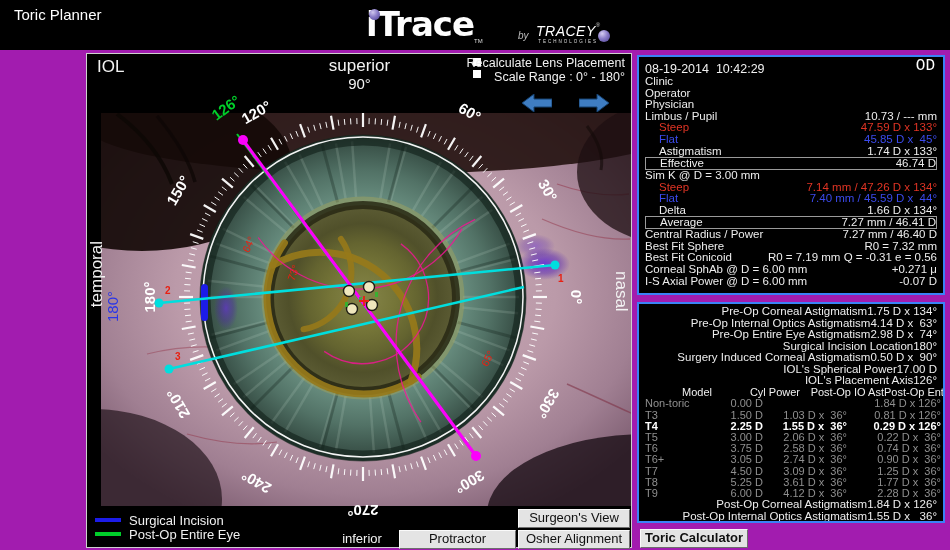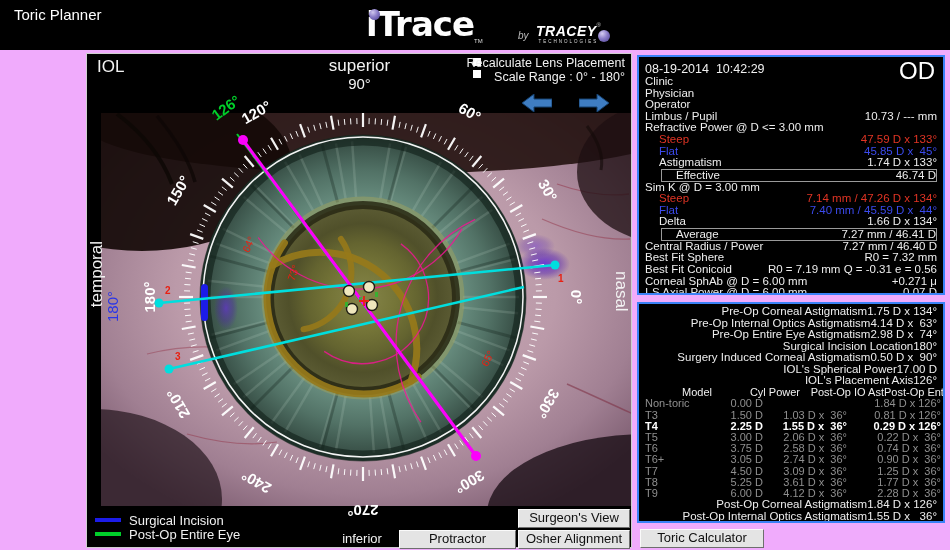--- a/index.html
+++ b/index.html
@@ -1,28 +1,28 @@
 <!DOCTYPE html>
 <html><head>
 <meta charset="utf-8">
 <style>
   html,body{margin:0;padding:0;background:#000;width:950px;height:550px;overflow:hidden;
     font-family:"Liberation Sans", sans-serif;}
-  #app{position:relative;width:950px;height:550px;background:#f0abfc;}
+  #app{position:relative;width:950px;height:550px;background:#a21caf;}
   
   #topbar{position:absolute;left:0;top:0;width:950px;height:50px;background:#000;}
   #page-title{position:absolute;left:14px;top:6px;color:#fff;font-size:15px;}
   #logo{position:absolute;left:366px;top:4px;height:44px;color:#fff;}
   #itrace-text{font-size:34px;font-weight:bold;letter-spacing:-1px;color:#fdfdfd;font-family:"DejaVu Sans",sans-serif;}
   #itrace-dot{position:absolute;left:3px;top:5px;width:11px;height:11px;border-radius:50%;
     background:radial-gradient(circle at 35% 30%, #cfc6ef 0%, #8a7cc8 45%, #4b3f8f 100%);}
   #itrace-tm{font-size:6px;vertical-align:bottom;color:#ddd;}
   #logo-by{position:absolute;left:152px;top:26px;font-size:10px;color:#bbb;font-style:italic;}
   #brand-block{position:absolute;left:170px;top:18px;text-align:center;}
-  #brand-name{font-size:14px;font-weight:bold;font-style:italic;letter-spacing:0.5px;color:#fff;text-align:right;}
+  #brand-name{font-size:14px;font-weight:normal;font-style:italic;letter-spacing:0.5px;color:#fff;text-align:right;}
   #brand-reg{font-size:6px;vertical-align:top;color:#ccc;}
   #brand-sub{font-size:4.5px;letter-spacing:2px;color:#ddd;margin-top:-1px;}
   #brand-sphere{position:absolute;left:232px;top:26px;width:12px;height:12px;border-radius:50%;
     background:radial-gradient(circle at 35% 30%, #d5ccf2 0%, #8a7cc8 45%, #4b3f8f 100%);}
   
   #main-view{position:absolute;left:86px;top:53px;width:546px;height:495px;background:#000;
     border:1px solid #cfcfcf;box-sizing:border-box;}
   #eye-svg{position:absolute;left:0;top:0;}
   .hlabel{position:absolute;color:#f2f2f2;text-align:right;}
   #iol-label{left:10px;top:3px;font-size:17px;}
@@ -43,36 +43,36 @@
   .leg-row{display:flex;align-items:center;height:14px;}
   .leg-bar{width:26px;height:4px;margin-right:8px;}
   .leg-text{color:#f0f0f0;font-size:13px;}
   
   .btn{position:absolute;background:#e4e4e4;border:1px solid #6e6e6e;border-top-color:#fafafa;
     border-left-color:#fafafa;color:#101010;font-size:13px;text-align:center;line-height:16px;
     box-sizing:border-box;cursor:default;}
   #btn-surgeons{left:431px;top:455px;width:112px;height:19px;}
   #btn-protractor{left:312px;top:476px;width:117px;height:19px;}
   #btn-osher{left:431px;top:476px;width:112px;height:19px;}
-  #btn-toric{position:absolute;left:640px;top:529px;width:124px;height:19px;background:#e4e4e4;
+  #btn-toric{position:absolute;left:640px;top:529px;width:108px;height:19px;background:#e4e4e4;
     border:1px solid #6e6e6e;border-top-color:#fafafa;border-left-color:#fafafa;color:#101010;
-    font-size:13px;text-align:center;line-height:16px;box-sizing:border-box;}
+    font-size:13px;text-align:center;line-height:16px;box-sizing:border-box;font-weight:bold;}
   
   .panel{position:absolute;left:637px;width:308px;background:#000;border:2px solid #3b82f6;
     box-sizing:border-box;overflow:hidden;}
   #info-box{top:55px;height:240px;padding:2px 6px;}
   #astig-box{top:302px;height:221px;padding:2px 6px;}
   #date-row{position:relative;height:17px;}
   #date-text{color:#f0f0f0;font-size:12.5px;white-space:pre;}
-  #eye-text{position:absolute;right:2px;top:-2px;color:#fff;font-size:24px;}
+  #eye-text{position:absolute;right:2px;top:-2px;color:#fff;font-size:16px;font-family:Liberation Mono, monospace;}
   .irow{display:flex;justify-content:space-between;font-size:11.5px;line-height:11.6px;
     color:#ededed;white-space:pre;}
   .irow .lab{text-align:left;} .irow .val{text-align:right;}
   .irow.ind{padding-left:14px;}
-  .irow.boxed{border:1px solid #9a9a9a;line-height:10.8px;box-sizing:border-box;margin-left:16px;}
+  .irow.boxed{border:1px solid #9a9a9a;line-height:10.8px;box-sizing:border-box;}
   .irow.red span{color:#e03424;} .irow.blue span{color:#3b4aec;}
   .arow{display:flex;justify-content:flex-end;font-size:11.5px;line-height:11.5px;
     color:#ededed;white-space:pre;}
   .trow{display:grid;grid-template-columns:58px 60px 84px 94px;font-size:11px;line-height:11.2px;
     color:#8f8f8f;white-space:pre;}
   .trow span{text-align:right;} .trow span:first-child{text-align:left;}
   .trow.sel{color:#fff;font-weight:bold;}
   .trow.thead{color:#efefef;line-height:11.8px;padding-left:37px;}
 </style>
 </head>
@@ -481,24 +481,23 @@
     <div class="btn" id="btn-osher">Osher Alignment</div>
   </div>
 
   <div class="panel" id="info-box">
     <div id="date-row">
       <span id="date-text">08-19-2014  10:42:29</span>
       <span id="eye-text">OD</span>
     </div>
     <div>
         <div class="irow"><span class="lab">Clinic</span><span class="val"></span></div>
+        <div class="irow"><span class="lab">Operator</span><span class="val"></span></div>
         <div class="irow"><span class="lab">Physician</span><span class="val"></span></div>
-        <div class="irow"><span class="lab">Operator</span><span class="val"></span></div>
         <div class="irow"><span class="lab">Limbus / Pupil</span><span class="val">10.73 / --- mm</span></div>
-        <div class="irow"><span class="lab">Refractive Power @ D &lt;= 3.00 mm</span><span class="val"></span></div>
         <div class="irow ind red"><span class="lab">Steep</span><span class="val">47.59 D x 133°</span></div>
         <div class="irow ind blue"><span class="lab">Flat</span><span class="val">45.85 D x  45°</span></div>
         <div class="irow ind"><span class="lab">Astigmatism</span><span class="val">1.74 D x 133°</span></div>
         <div class="irow ind boxed"><span class="lab">Effective</span><span class="val">46.74 D</span></div>
         <div class="irow"><span class="lab">Sim K @ D = 3.00 mm</span><span class="val"></span></div>
         <div class="irow ind red"><span class="lab">Steep</span><span class="val">7.14 mm / 47.26 D x 134°</span></div>
         <div class="irow ind blue"><span class="lab">Flat</span><span class="val">7.40 mm / 45.59 D x  44°</span></div>
         <div class="irow ind"><span class="lab">Delta</span><span class="val">1.66 D x 134°</span></div>
         <div class="irow ind boxed"><span class="lab">Average</span><span class="val">7.27 mm / 46.41 D</span></div>
         <div class="irow"><span class="lab">Central Radius / Power</span><span class="val">7.27 mm / 46.40 D</span></div>

